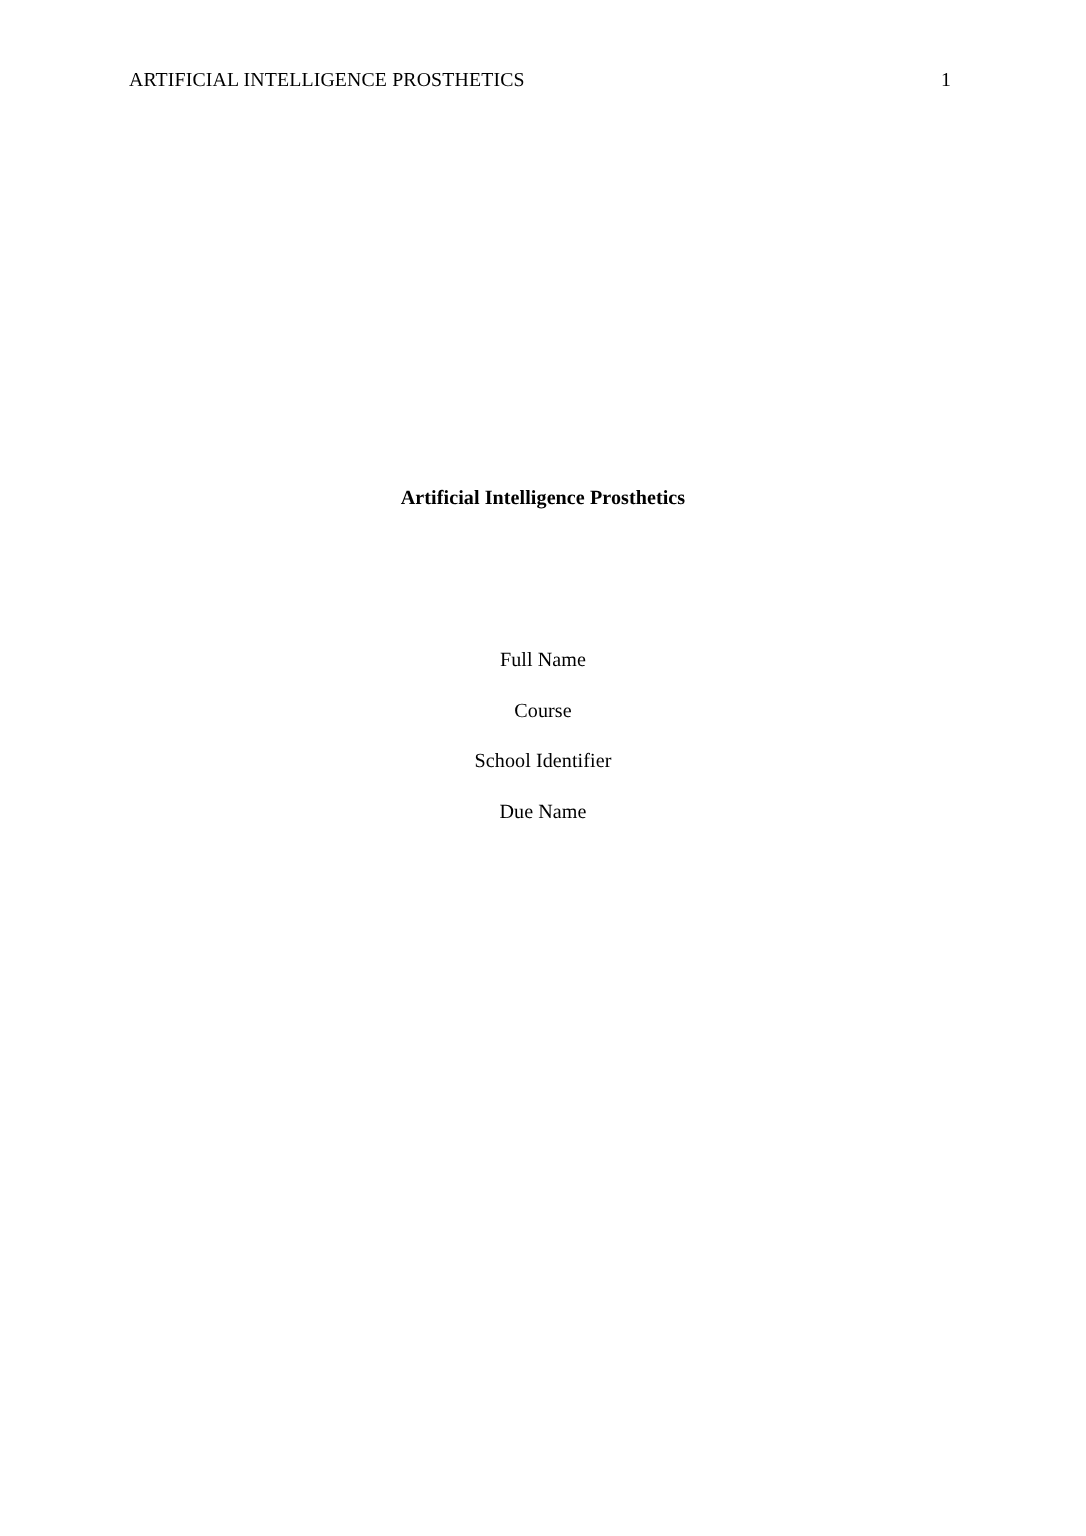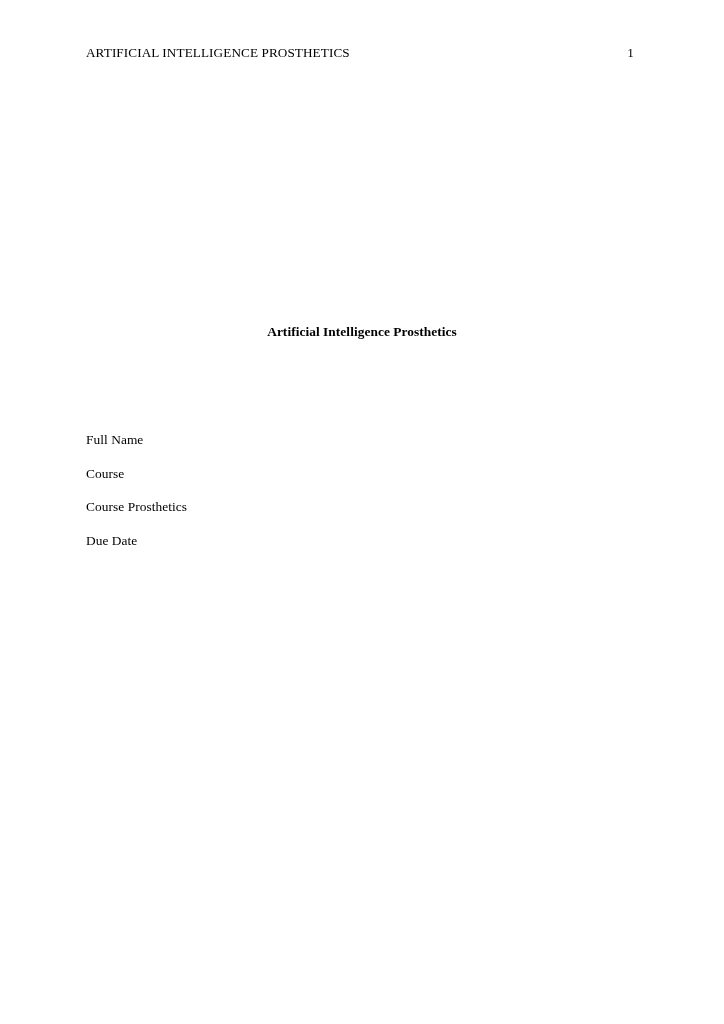--- a/index.html
+++ b/index.html
@@ -62,20 +62,21 @@
     line-height: 19px;
     letter-spacing: 0.05px;
   }
 
   
   .byline-block {
     position: absolute;
     left: 86px;
     top: 423px;
     width: 552px;
+    text-align: center;
   }
   .byline-line {
     font-size: 13.4px;
     line-height: 33.6px;
     letter-spacing: 0.05px;
   }
 </style>
 </head>
 <body>
 
@@ -86,17 +87,17 @@
     <span class="running-head-page">1</span>
   </div>
 
   <div class="title-block">
     <div class="doc-title">Artificial Intelligence Prosthetics</div>
   </div>
 
   <div class="byline-block">
     <div class="byline-line">Full Name</div>
     <div class="byline-line">Course</div>
-    <div class="byline-line">Course Prosthetics</div>
-    <div class="byline-line">Due Date</div>
+    <div class="byline-line">School Identifier</div>
+    <div class="byline-line">Due Name</div>
   </div>
 
 </div>
 
 </body></html>

